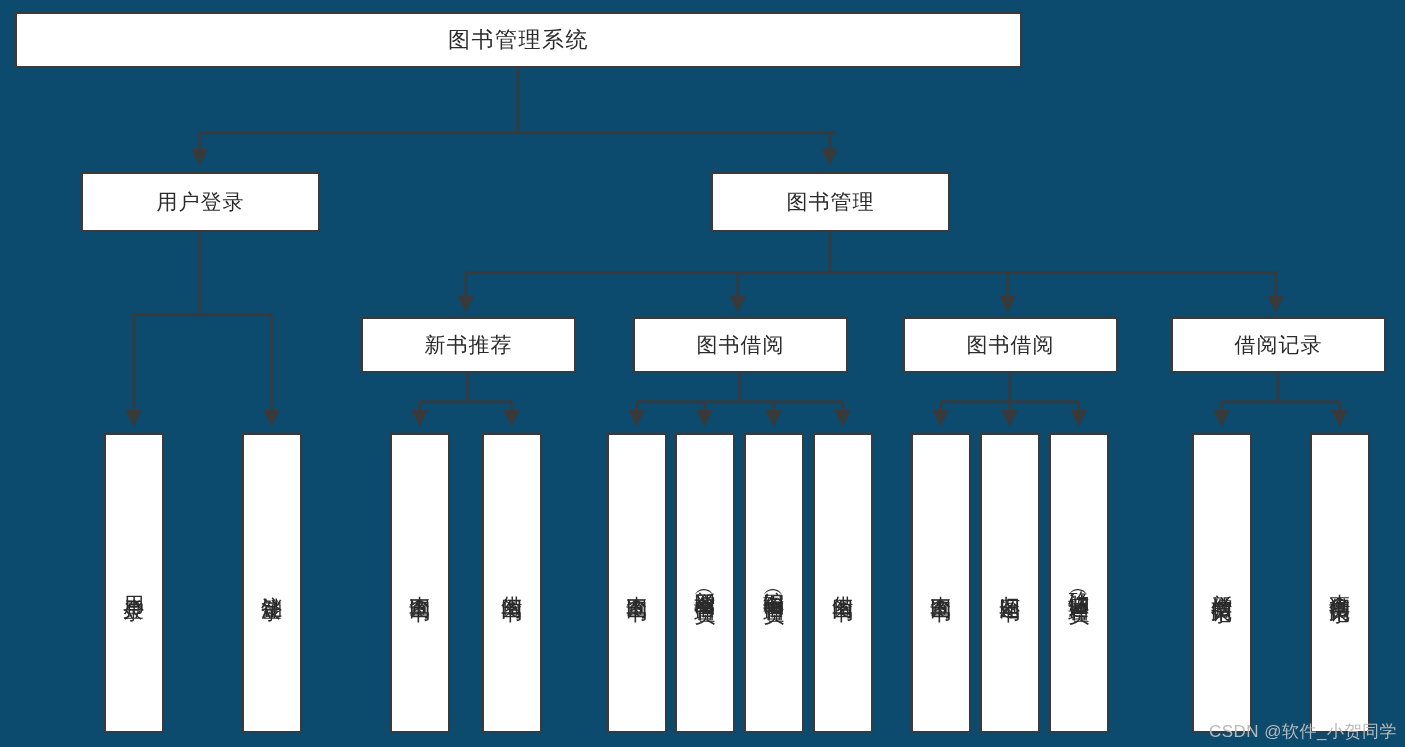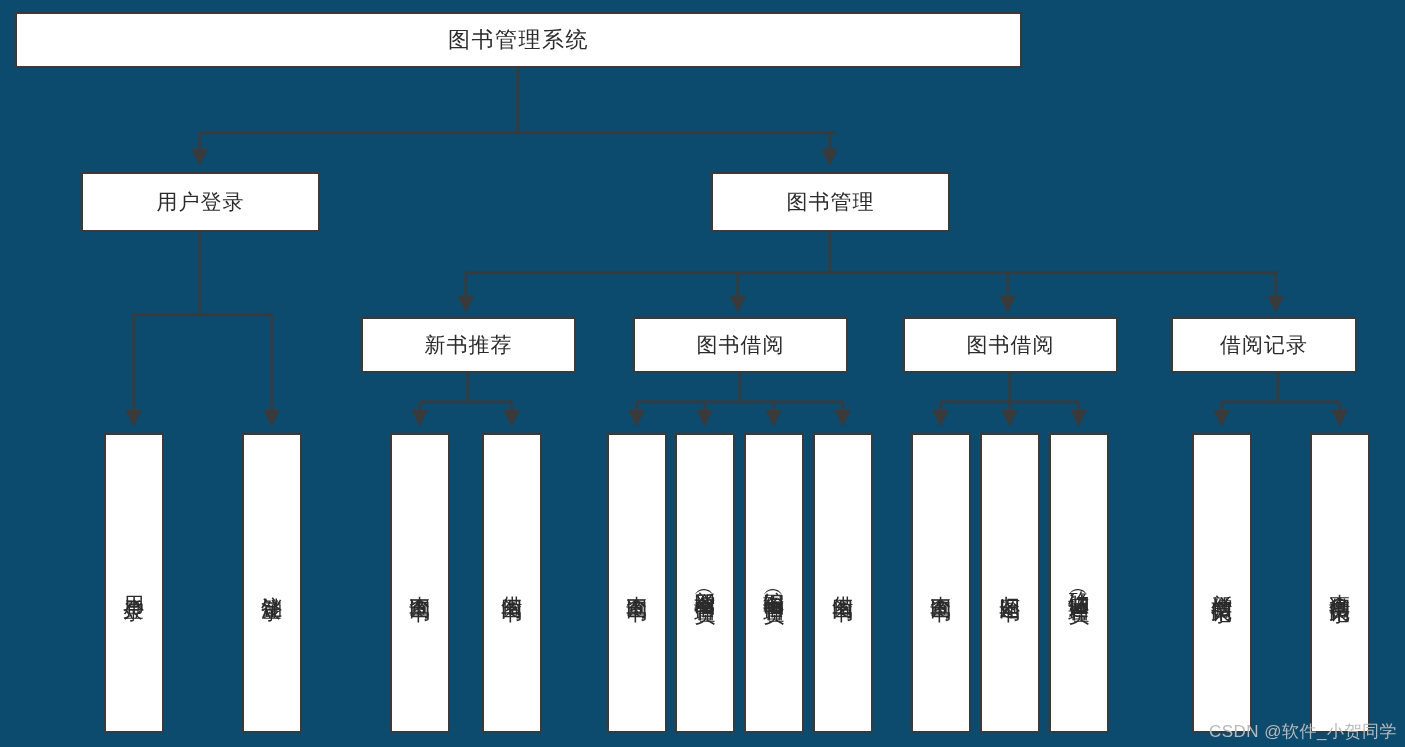--- a/index.html
+++ b/index.html
@@ -135,21 +135,21 @@
 
   <div class="node horiz" style="left:711px; top:172px; width:239px; height:60px;">
     <span>图书管理</span>
   </div>
   <div class="node horiz" style="left:633px; top:317px; width:215px; height:56px;">
     <span>图书借阅</span>
   </div>
   <div class="node horiz" style="left:903px; top:317px; width:215px; height:56px;">
     <span>图书借阅</span>
   </div>
-  <div class="node horiz" style="left:1171px; top:317px; width:186px; height:56px;">
+  <div class="node horiz" style="left:1171px; top:317px; width:215px; height:56px;">
     <span>借阅记录</span>
   </div>
 
   <div class="node leaf" style="left:104px; top:433px; width:60px; height:300px;">
     <span class="vtext">用户登录</span>
   </div>
   <div class="node leaf" style="left:242px; top:433px; width:60px; height:300px;">
     <span class="vtext">注销登录</span>
   </div>
 

